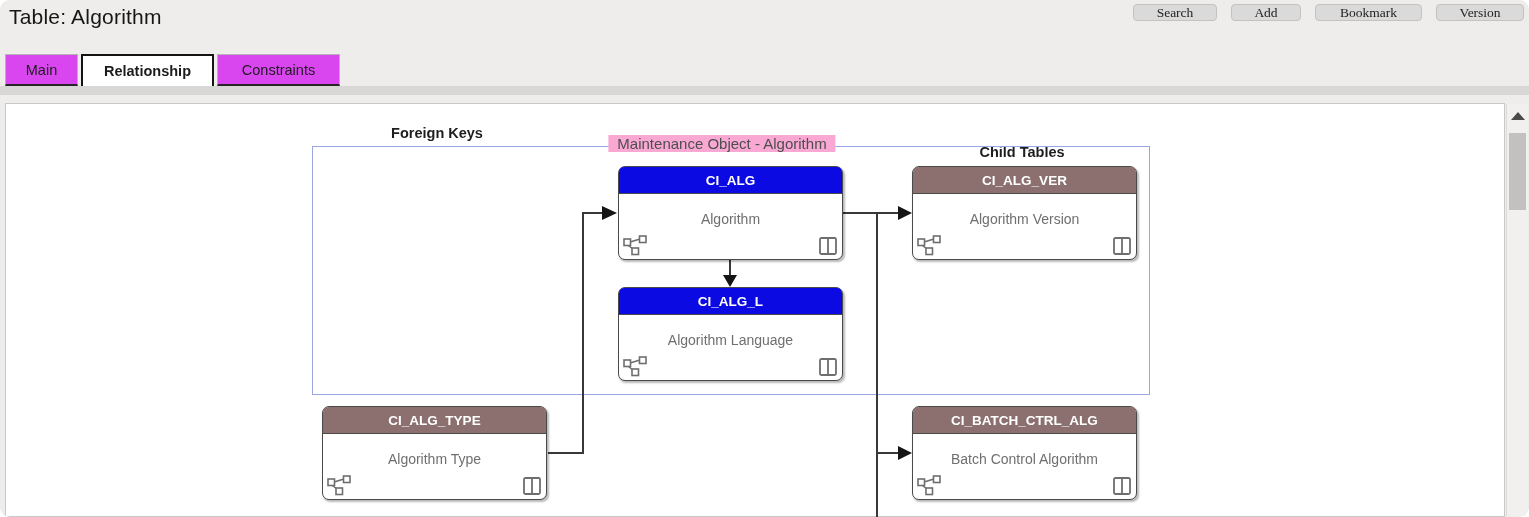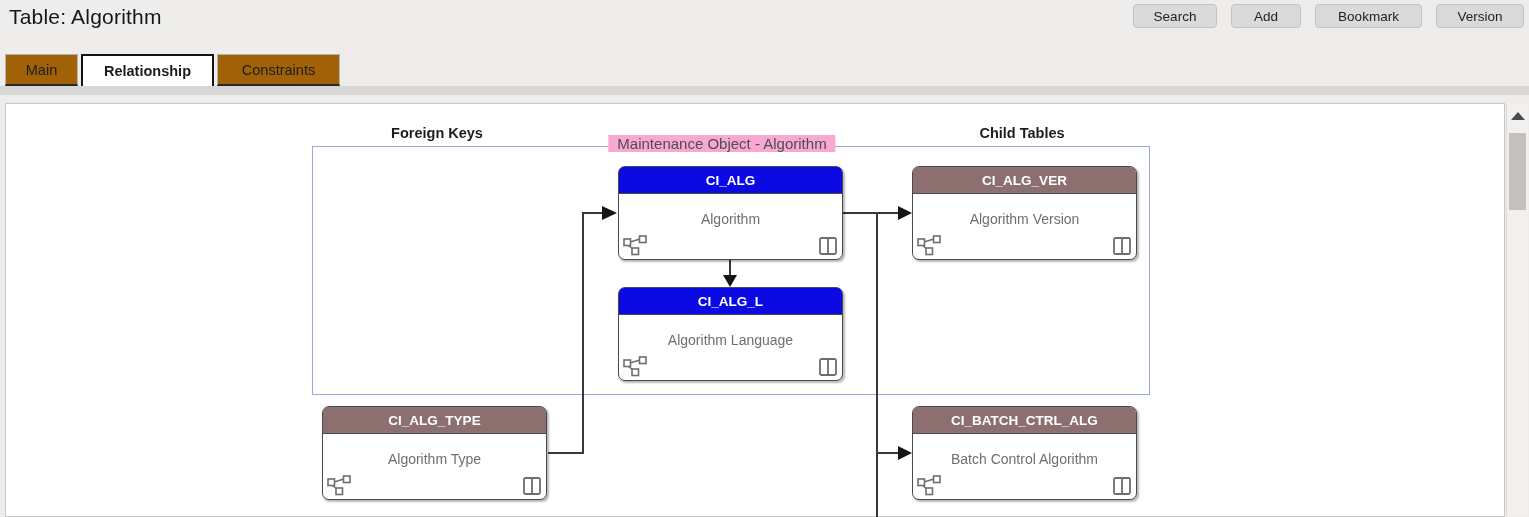--- a/index.html
+++ b/index.html
@@ -1,49 +1,49 @@
 <!DOCTYPE html>
 <html style="--page-bg: #eeedec; --button-bg: #dbdada; --mo-header: #0b0ae2; --child-header: #8c7070; --box-border: #4a4a4a; --connector: #383838; --fieldset-border: #9ba6e4; --scrollbar-thumb: #c3c1c0;"><head>
 <meta charset="utf-8">
 <style>
   * { margin:0; padding:0; box-sizing:border-box; }
   html,body { width:1529px; height:517px; overflow:hidden; }
   body { font-family:"Liberation Sans", sans-serif; }
 
-  .page { position:relative; width:1529px; height:517px; background:var(--page-bg,#eeedec); overflow:hidden; }
+  .page { position:relative; width:1529px; height:517px; background:var(--page-bg,#eeedec); overflow:hidden;border-radius:10px; }
 
   
   .app-header { position:absolute; top:0; left:0; right:0; height:46px; background:var(--page-bg,#eeedec); }
   .page-title { position:absolute; left:9px; top:5px; font-size:21px; color:#161616; letter-spacing:.2px; }
   .header-buttons { position:absolute; top:4px; right:5px; display:flex; gap:14px; }
-  .hdr-btn { height:24px; background:var(--button-bg,#dbdada); border:1px solid #c3c2c1; border-radius:4px;
-             font-family:Liberation Sans, sans-serif; font-size:13.5px; color:#222;
+  .hdr-btn { height:17px; background:var(--button-bg,#dbdada); border:1px solid #c3c2c1; border-radius:4px;
+             font-family:Liberation Serif, serif; font-size:13.5px; color:#222;
              display:flex; align-items:center; justify-content:center; cursor:pointer; }
 
   
   .tabs { position:absolute; top:54px; left:5px; display:flex; height:32px; align-items:stretch; }
-  .tab { background:#a16207; border:1px solid #b6b4b3; border-bottom:2px solid #262626; color:#1c1c1c;
+  .tab { background:#d946ef; border:1px solid #b6b4b3; border-bottom:2px solid #262626; color:#1c1c1c;
          font-size:14.5px; display:flex; align-items:center; justify-content:center; cursor:pointer; margin-right:3px; }
   .tab.active { background:#fff; border:2px solid #141414; border-bottom:none; font-weight:bold; }
   .tab-band { position:absolute; top:86px; left:0; right:0; height:9px; background:#d8d7d6; }
 
   
   .content-panel { position:absolute; left:5px; top:103px; width:1500px; height:414px;
                    background:#fff; border:1px solid #c9c8c7; }
 
   
   .scrollbar { position:absolute; top:104px; right:1px; width:22px; height:412px; background:#f1f0ef; border-left:1px solid #dcdbda; }
   .scroll-up { position:absolute; top:0; left:0; width:100%; height:24px; display:flex; align-items:center; justify-content:center; cursor:pointer; }
   .scroll-up-glyph { width:0; height:0; border-left:7px solid transparent; border-right:7px solid transparent; border-bottom:8px solid #4a4a4a; }
   .scroll-thumb { position:absolute; top:29px; left:2px; width:17px; height:77px; background:var(--scrollbar-thumb,#c3c1c0); cursor:pointer; }
 
   
   .col-header { position:absolute; top:125px; transform:translateX(-50%); font-weight:bold; font-size:14.5px; color:#1d1d1d; }
   .col-header.fk { left:437px; }
-  .col-header.ct { left:1022px; }
+  .col-header.ct { left:1022px;margin-top:19px; }
 
   .group-box { position:absolute; left:312px; top:146px; width:838px; height:249px; border:1px solid var(--fieldset-border,#9ba6e4); }
   .group-legend { position:absolute; left:722px; top:135px; transform:translateX(-50%); background:#f9a8d4; padding:0 9px;
                   color:#4e4e4e; font-size:15px; white-space:nowrap; }
 
   .connectors { position:absolute; left:0; top:0; width:1529px; height:517px; pointer-events:none; }
   .connectors polyline, .connectors line { stroke:var(--connector,#383838); stroke-width:2; fill:none; }
   .connectors polygon { fill:#151515; stroke:none; }
 
   .table-box { position:absolute; width:225px; height:94px; background:#fff; border:1.5px solid var(--box-border,#4a4a4a);

